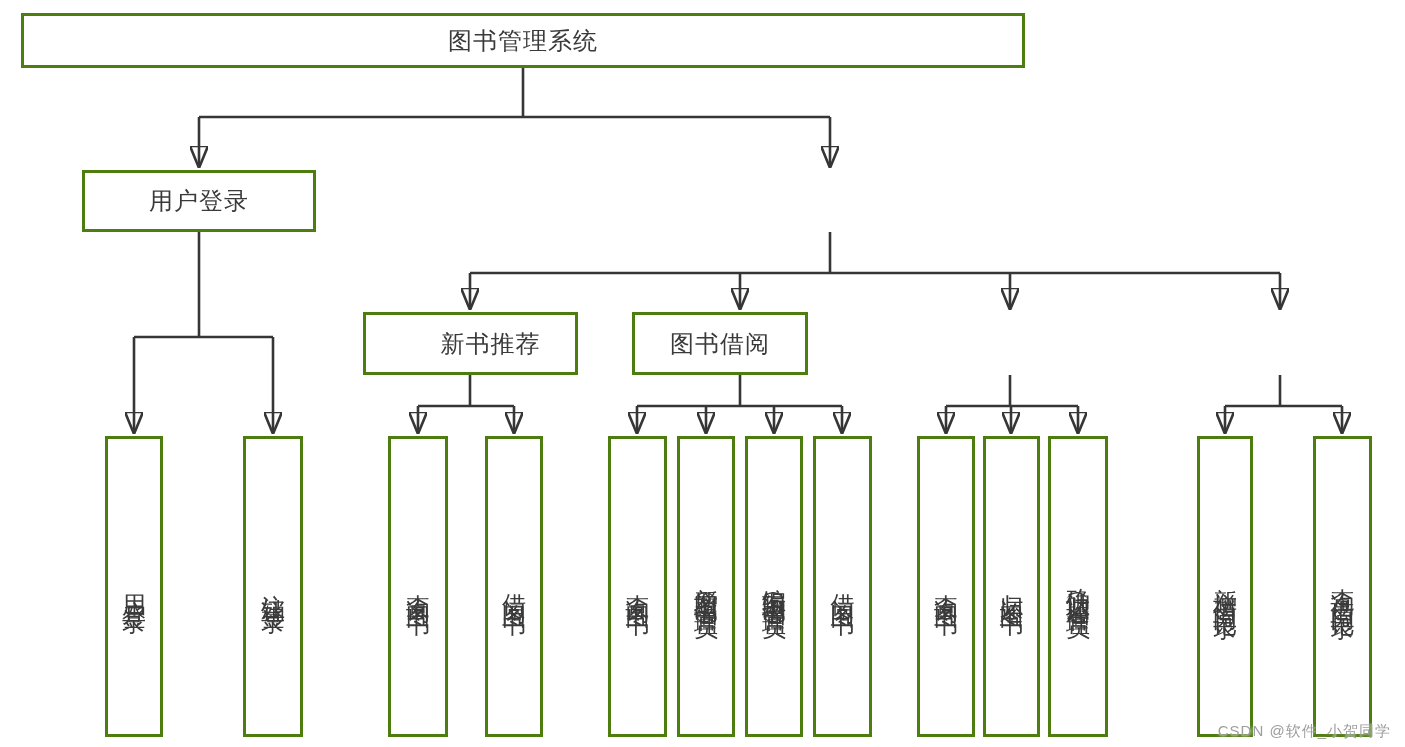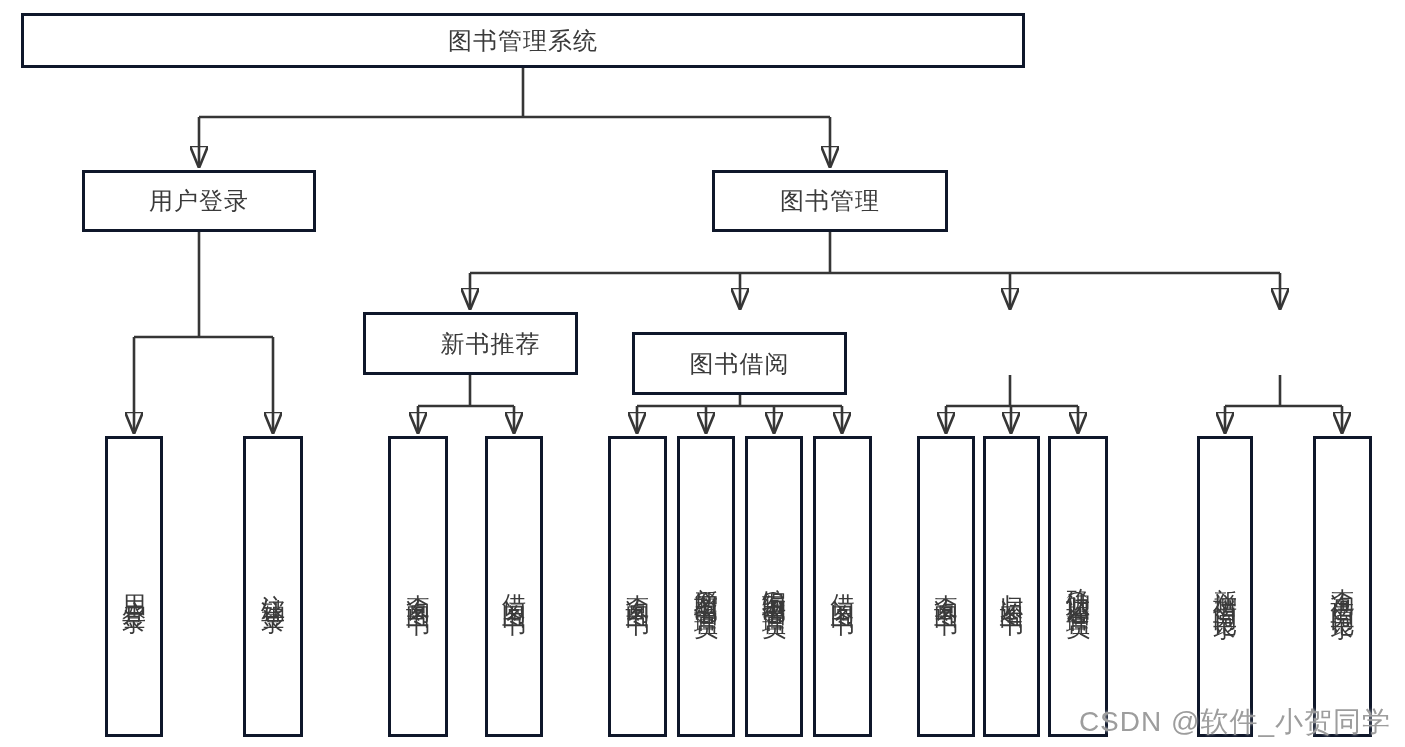--- a/index.html
+++ b/index.html
@@ -22,21 +22,21 @@
     height: 747px;
   }
   .connectors path {
     stroke: #363636;
     stroke-width: 2.6;
     fill: none;
   }
   .box {
     position: absolute;
     box-sizing: border-box;
-    border: 3px solid #0f172a;
+    border: 3px solid #4d7c0f;
     background: #ffffff;
     color: #3a3a3a;
     display: flex;
     align-items: center;
     justify-content: center;
     text-align: center;
   }
   .h-box {
     font-size: 24px;
     letter-spacing: 1px;
@@ -48,21 +48,21 @@
     letter-spacing: 6px;
     line-height: 1;
   }
   .v-box.tight {
     letter-spacing: 4px;
   }
   .watermark {
     position: absolute;
     right: 14px;
     bottom: 6px;
-    font-size: 28px;
+    font-size: 15px;
     color: #9d9d9d;
     letter-spacing: 1px;
     text-shadow: 0 0 3px #ffffff;
     white-space: nowrap;
   }
 </style>
 </head>
 <body>
 
 <div class="canvas">
@@ -111,24 +111,23 @@
 
     <path d="M1280 375 V406"></path>
     <path d="M1225 406 H1342"></path>
     <path d="M1225 406 V432" marker-end="url(#arrow)"></path>
     <path d="M1342 406 V432" marker-end="url(#arrow)"></path>
   </svg>
 
   <div class="box h-box" style="left:21px; top:13px; width:1004px; height:55px;">图书管理系统</div>
 
   <div class="box h-box" style="left:82px; top:170px; width:234px; height:62px;">用户登录</div>
-  <div class="box h-box" style="left:712px; top:170px; width:236px; height:62px;">图书管理</div>
 
   <div class="box h-box" style="left:363px; top:312px; width:215px; height:63px;padding-left:40px;">新书推荐</div>
-  <div class="box h-box" style="left:632px; top:312px; width:215px; height:63px;margin-top:20px;">图书借阅</div>
+  <div class="box h-box" style="left:632px; top:312px; width:176px; height:63px;">图书借阅</div>
 
   <div class="box v-box" style="left:105px; top:436px; width:58px; height:301px;">用户登录</div>
   <div class="box v-box" style="left:243px; top:436px; width:60px; height:301px;">注销登录</div>
 
   <div class="box v-box" style="left:388px; top:436px; width:60px; height:301px;">查询图书</div>
   <div class="box v-box" style="left:485px; top:436px; width:58px; height:301px;">借阅图书</div>
 
   <div class="box v-box" style="left:608px; top:436px; width:59px; height:301px;">查询图书</div>
   <div class="box v-box tight" style="left:677px; top:436px; width:58px; height:301px;">新增图书（管理员）</div>
   <div class="box v-box tight" style="left:745px; top:436px; width:58px; height:301px;">编辑图书（管理员）</div>

